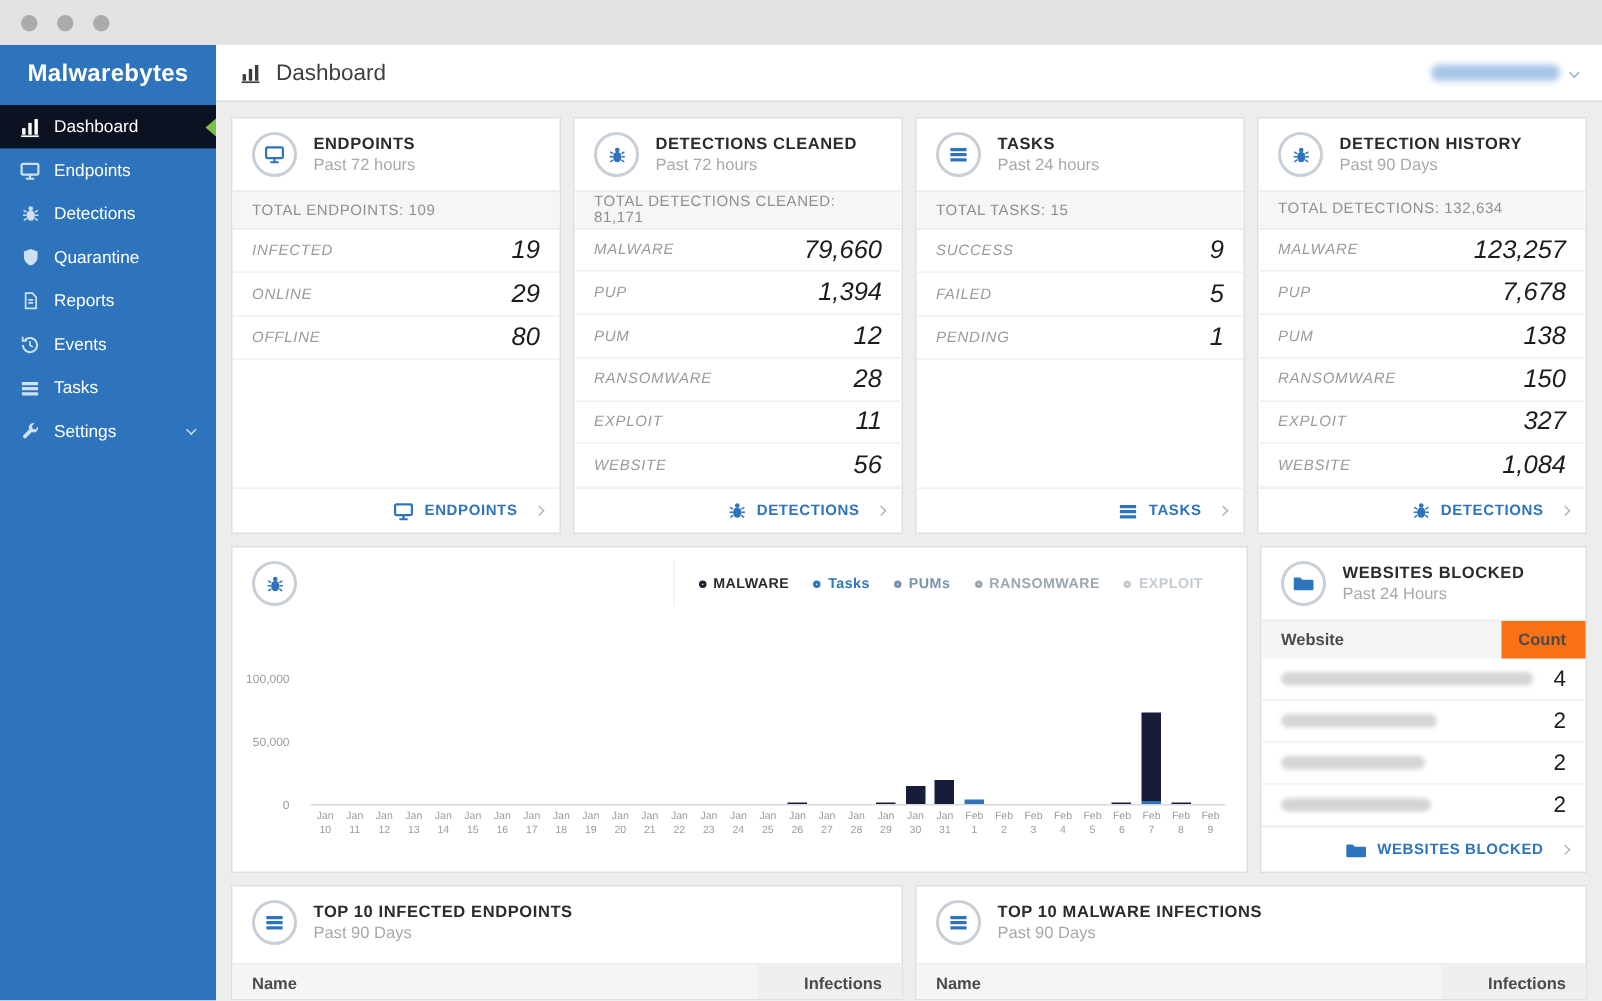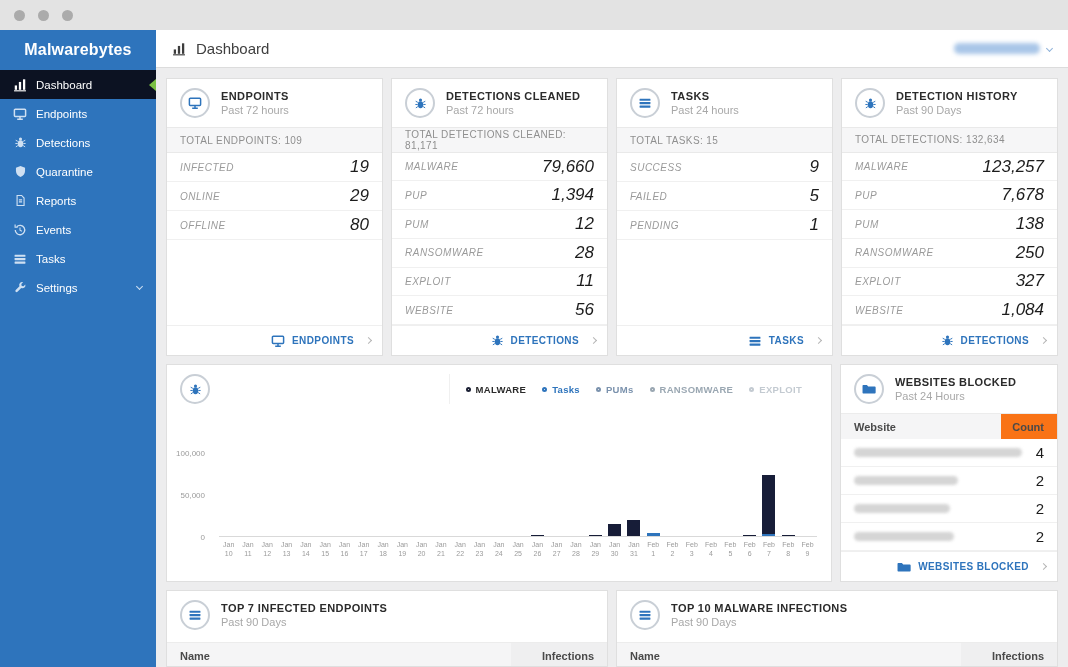--- a/index.html
+++ b/index.html
@@ -6,21 +6,21 @@
   html,body { width:1068px; height:667px; overflow:hidden; background:#ededee;
     font-family:"Liberation Sans", sans-serif; }
 
   
   .titlebar { height:30px; background:#e3e3e3; display:flex; align-items:center; padding-left:14px; gap:13px; }
   .winbtn { width:11px; height:11px; border-radius:50%; background:#ababab; }
 
   .app { display:flex; height:637px; }
 
   
-  .sidebar { width:156px; background:#2e74bc; flex-shrink:0; color:#fff; }
+  .sidebar { width:144px; background:#2e74bc; flex-shrink:0; color:#fff; }
   .logo { height:40px; display:flex; align-items:center; justify-content:center;
     font-size:16px; font-weight:bold; letter-spacing:.2px; color:#fff; }
   .nav-item { height:29px; display:flex; align-items:center; gap:9px; padding-left:13px;
     font-size:11.5px; color:#fff; position:relative; cursor:pointer; }
   .nav-item .nicon { width:14px; height:14px; display:flex; align-items:center; justify-content:center; color:#cfe0f2; }
   .nav-item.active { background:#0c1222; }
   .nav-item.active .nicon { color:#fff; }
   .nav-arrow { position:absolute; right:0; top:50%; margin-top:-6px; width:0; height:0;
     border-top:6px solid transparent; border-bottom:6px solid transparent; border-right:7px solid #7ac143; }
   .chev { width:5px; height:5px; border-right:1.5px solid #cfe0f2; border-bottom:1.5px solid #cfe0f2;
@@ -385,21 +385,21 @@
           <div class="srow">
             <span class="slabel">PUP</span>
             <span class="svalue">7,678</span>
           </div>
           <div class="srow">
             <span class="slabel">PUM</span>
             <span class="svalue">138</span>
           </div>
           <div class="srow">
             <span class="slabel">RANSOMWARE</span>
-            <span class="svalue">250</span>
+            <span class="svalue">150</span>
           </div>
           <div class="srow">
             <span class="slabel">EXPLOIT</span>
             <span class="svalue">327</span>
           </div>
           <div class="srow">
             <span class="slabel">WEBSITE</span>
             <span class="svalue">1,084</span>
           </div>
           <div class="cfoot">
@@ -690,21 +690,21 @@
         <div class="card">
           <div class="chead">
             <span class="cicon">
                 <svg width="14" height="14" viewBox="0 0 16 16" fill="currentColor">
                   <rect x="1.8" y="3" width="12.4" height="2.5" rx="0.5"></rect>
                   <rect x="1.8" y="6.9" width="12.4" height="2.5" rx="0.5"></rect>
                   <rect x="1.8" y="10.8" width="12.4" height="2.5" rx="0.5"></rect>
                 </svg>
               </span>
             <div>
-              <div class="ctitle">TOP 7 INFECTED ENDPOINTS</div>
+              <div class="ctitle">TOP 10 INFECTED ENDPOINTS</div>
               <div class="csub">Past 90 Days</div>
             </div>
           </div>
           <div class="theader">
             <span class="th-name">Name</span>
             <span class="th-infections">Infections</span>
           </div>
         </div>
 
         <div class="card">

